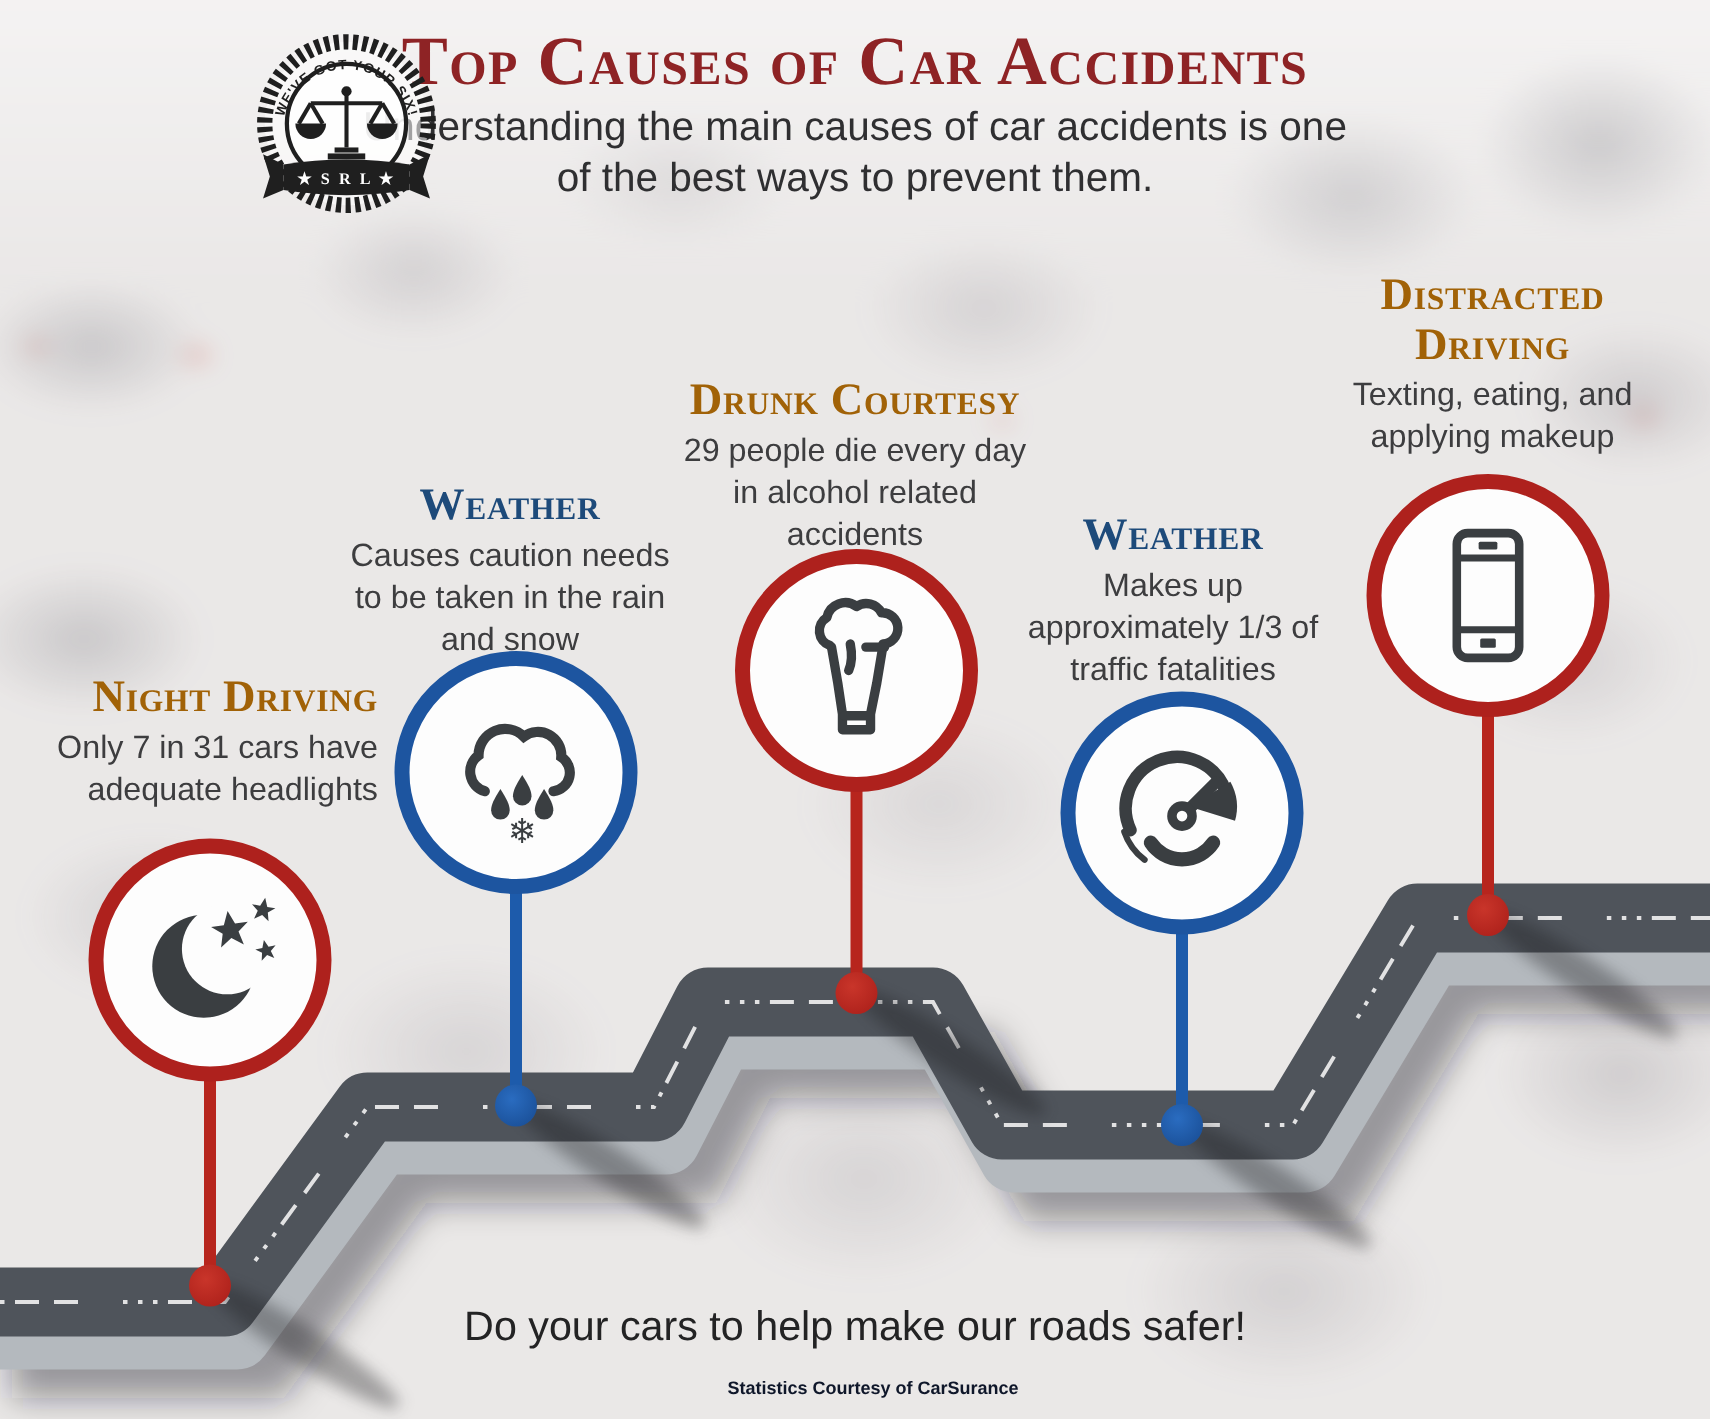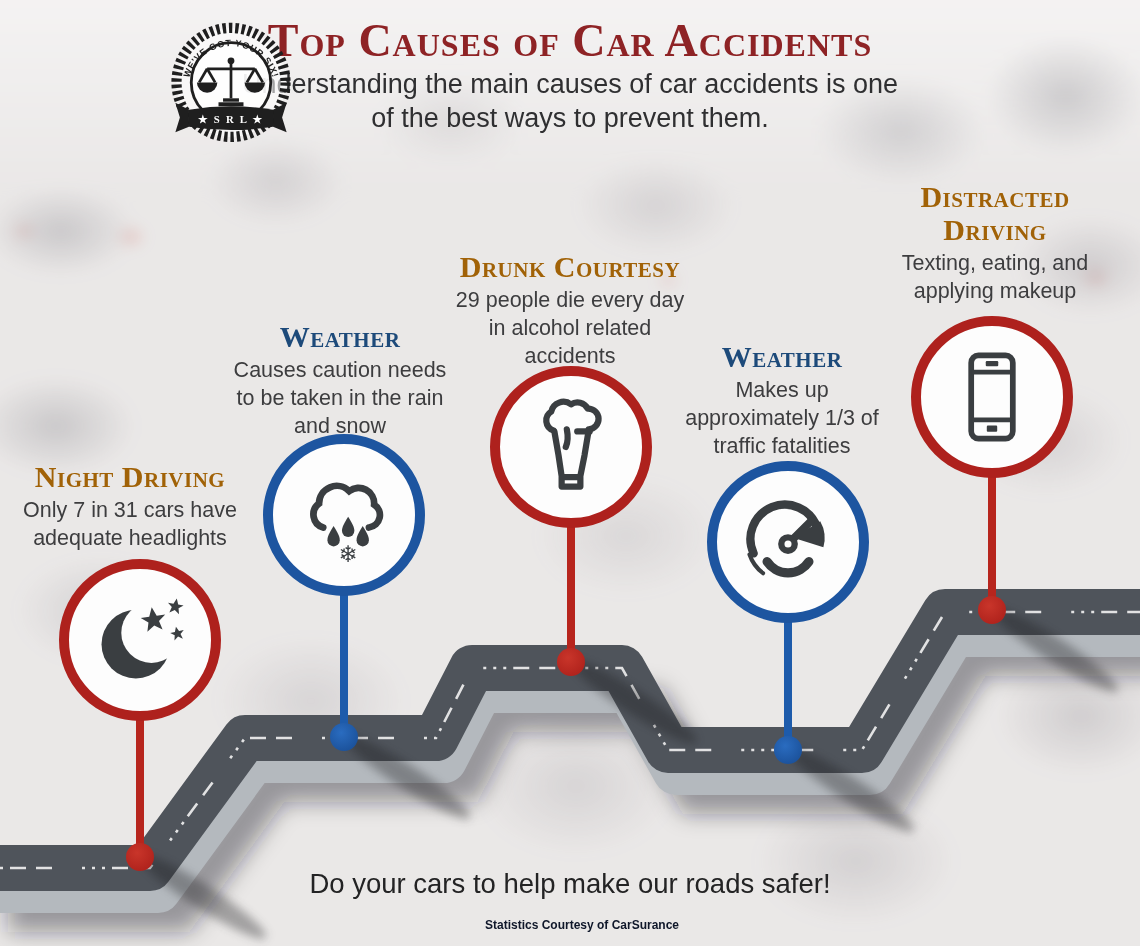--- a/index.html
+++ b/index.html
@@ -148,21 +148,21 @@
       <path d="M 69 62 A 9 9 0 0 0 87 62 Z" fill="#1f1f1f"></path>
       <rect x="50" y="76" width="14" height="3" fill="#1f1f1f"></rect>
       <rect x="46" y="79.5" width="22" height="3.5" fill="#1f1f1f"></rect>
       <polygon points="20,86 8,80 12,93 8,106 20,101" fill="#1f1f1f"></polygon>
       <polygon points="94,86 106,80 102,93 106,106 94,101" fill="#1f1f1f"></polygon>
       <path d="M 20 86 Q 57 80 94 86 L 94 101 Q 57 107 20 101 Z" fill="#1f1f1f"></path>
       <text x="57" y="97.5" text-anchor="middle" fill="#ffffff" font-size="9.5" font-weight="bold" letter-spacing="1.5" font-family="Liberation Serif, serif">★ S R L ★</text>
     </svg>
   </div>
 
-  <div class="cause" style="left:8px;top:460px;width:244px;">
+  <div class="cause" style="left:8px;top:448px;width:244px;text-align:right;">
     <h2 class="hd-red">Night Driving</h2>
     <p>Only 7 in 31 cars have adequate headlights</p>
   </div>
   <div class="stem stem-red" style="left:136px;top:712px;height:150px;"></div>
   <div class="dot-shadow" style="left:140px;top:844px;"></div>
   <div class="dot dot-red" style="left:126px;top:843px;"></div>
   <div class="marker ring-red" style="left:59px;top:559px;">
     <svg class="icon" width="104" height="104" viewBox="0 0 100 100">
       <defs>
         <path id="star" d="M0,-10 L2.9,-3.1 L9.5,-3.1 L4.1,1.2 L5.9,8.1 L0,4 L-5.9,8.1 L-4.1,1.2 L-9.5,-3.1 L-2.9,-3.1 Z"></path>

